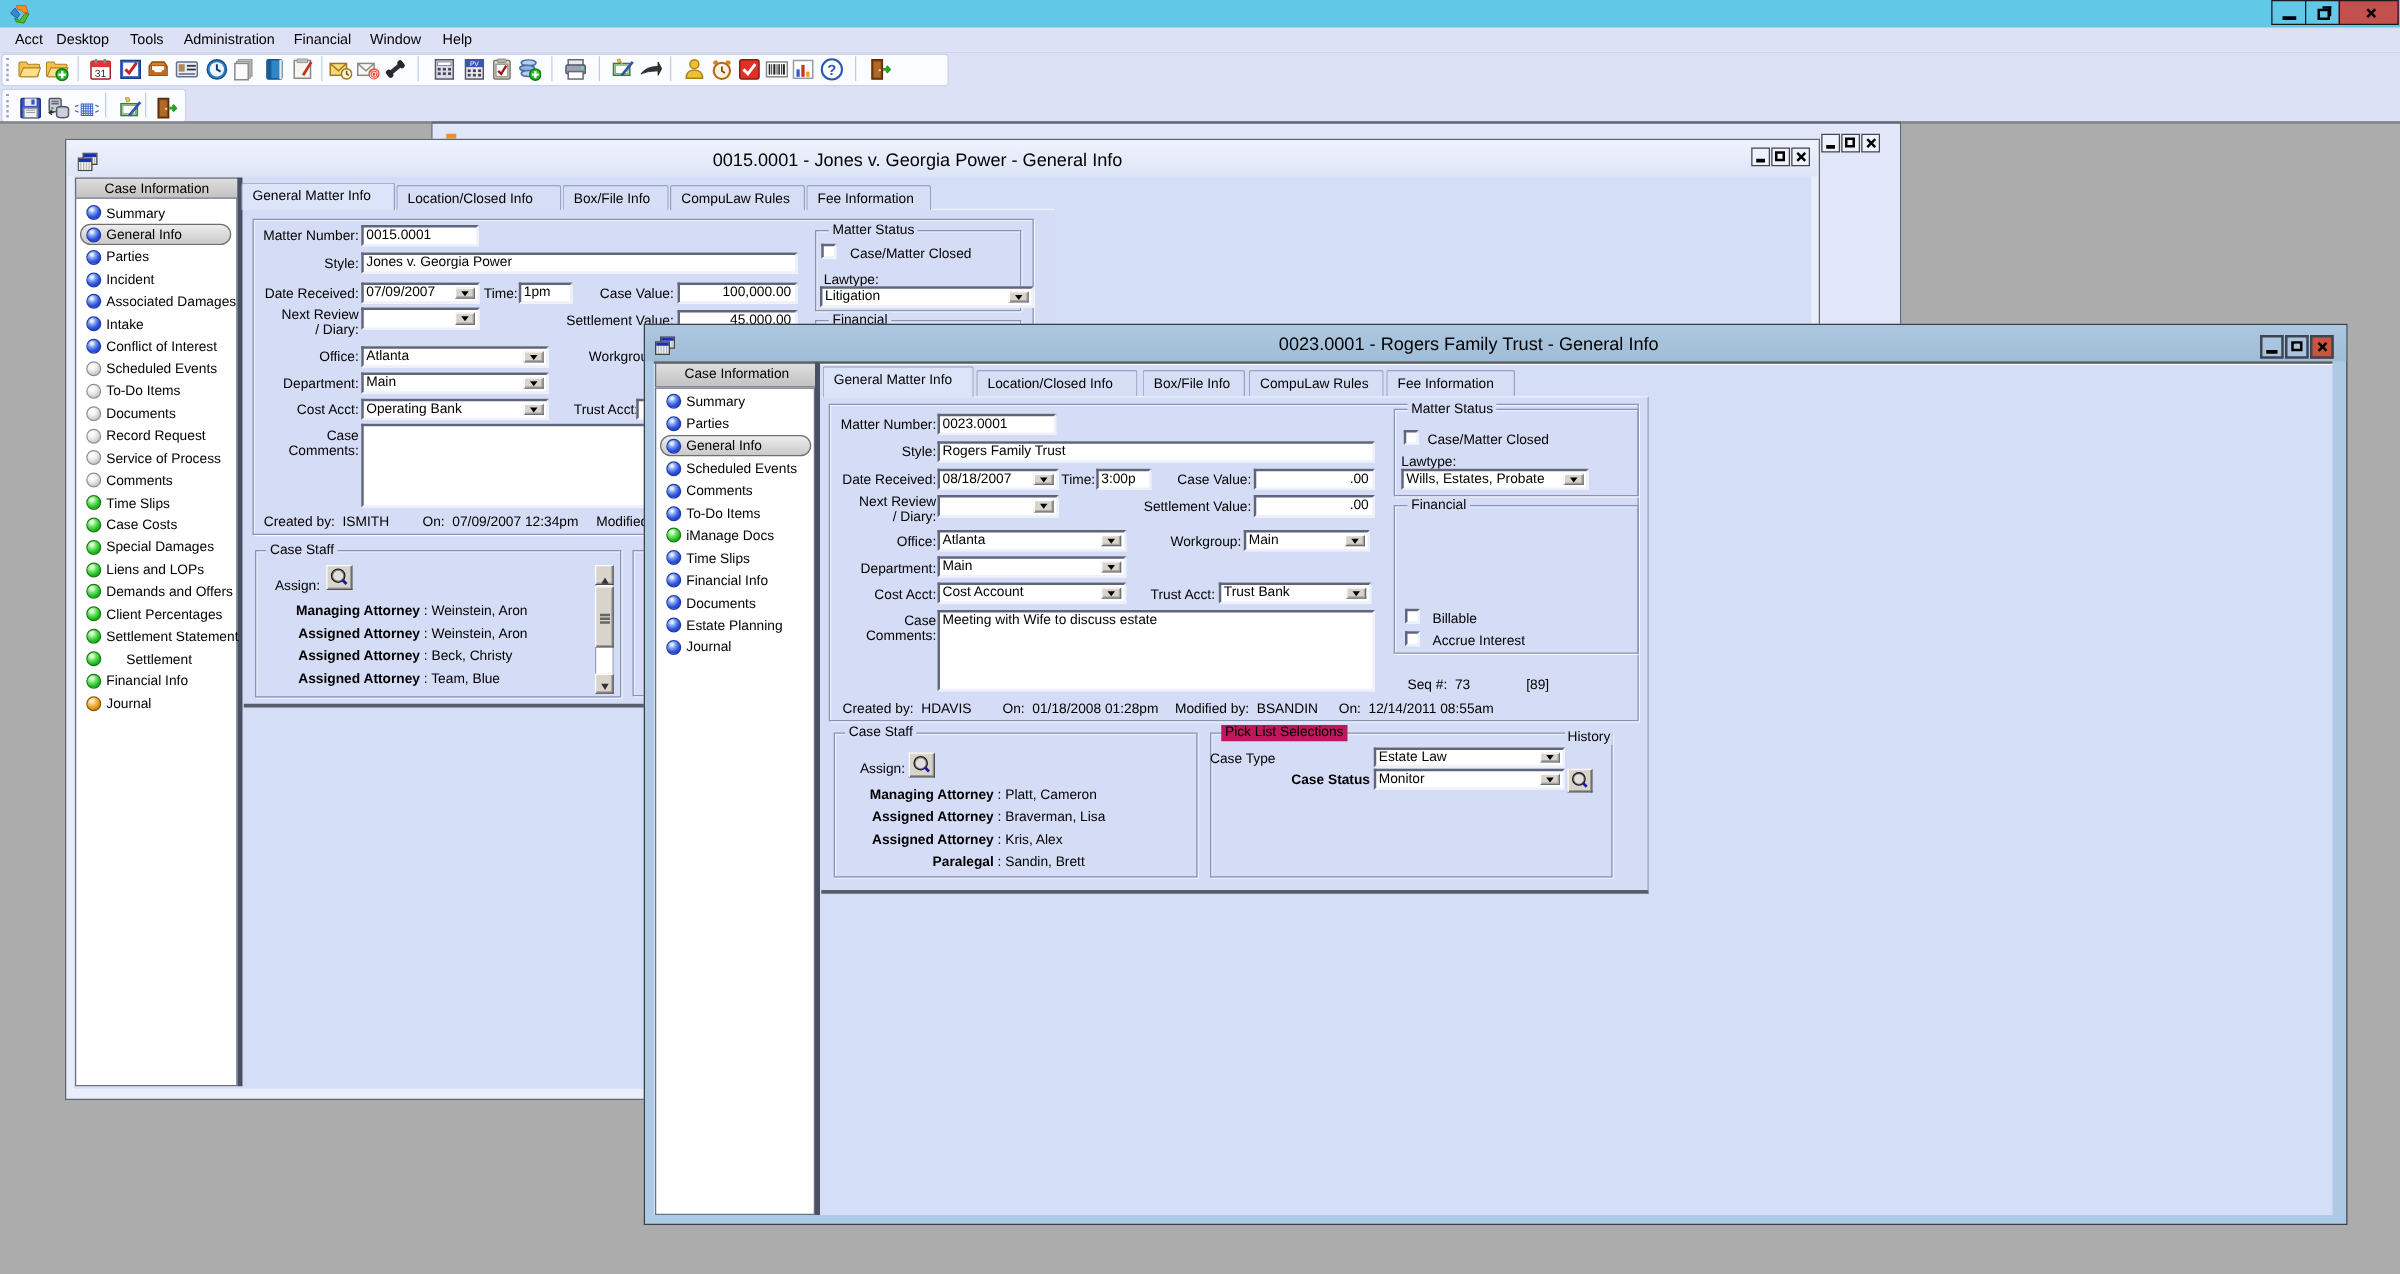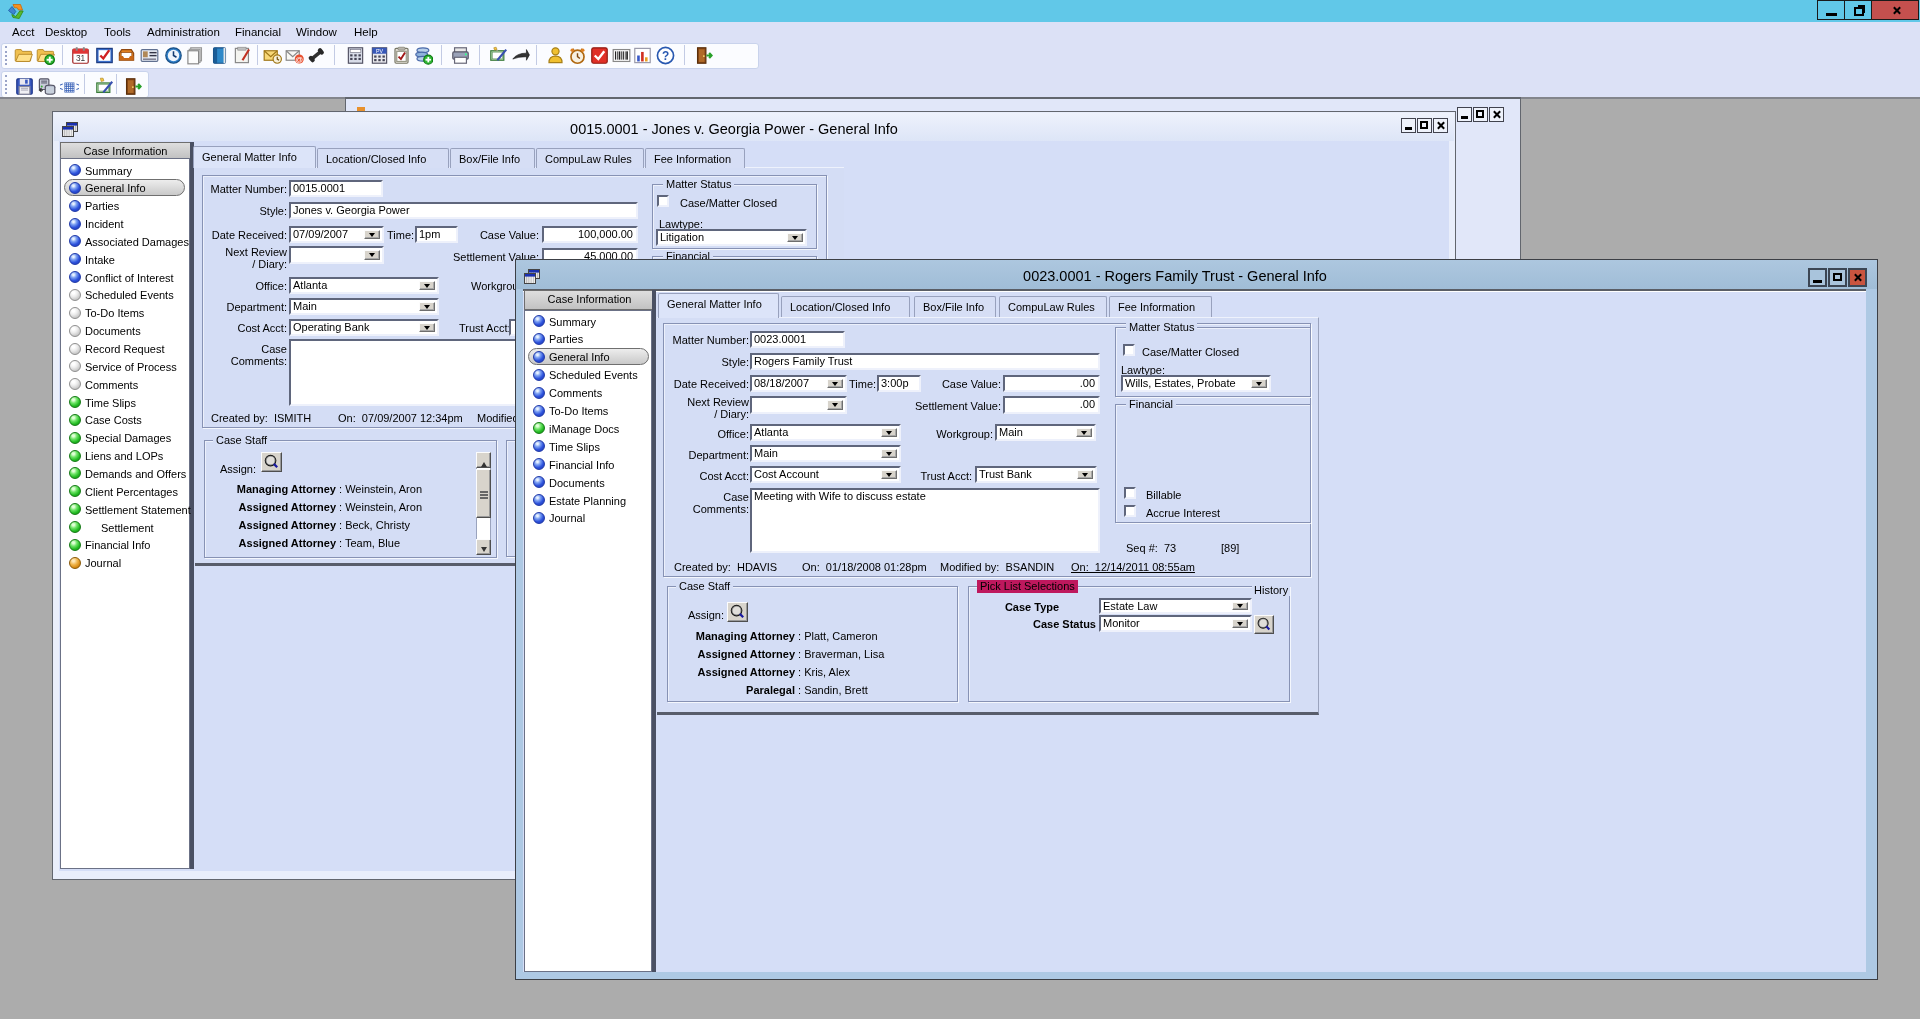--- a/index.html
+++ b/index.html
@@ -418,21 +418,21 @@
 <div class="a inp" style="left:289px;top:339px;width:349px;height:67px;"></div>
 <div class="a lbl" style="left:211px;top:412px;">Created by:&nbsp; ISMITH</div>
 <div class="a lbl" style="left:338px;top:412px;">On:&nbsp; 07/09/2007 12:34pm</div>
 <div class="a lbl" style="left:477px;top:412px;">Modified</div>
 <div class="a grp" style="left:652px;top:184px;width:165px;height:65px">
     <div class="a glab" style="left:10px;background:#d4ddf5">Matter Status</div>
   </div>
 <div class="a cb" style="left:657px;top:195px"></div>
 <div class="a lbl" style="left:680px;top:197px;">Case/Matter Closed</div>
 <div class="a lbl" style="left:659px;top:218px;">Lawtype:</div>
-<div class="a inp" style="left:656px;top:229px;width:151px;height:17px">Litigation<div class="a ddb">
+<div class="a inp" style="left:656px;top:229px;width:171px;height:17px">Litigation<div class="a ddb">
       <div class="a tri"></div>
     </div></div>
 <div class="a grp" style="left:652px;top:256px;width:165px;height:40px">
     <div class="a glab" style="left:10px;background:#d4ddf5">Financial</div>
   </div>
 <div class="a grp" style="left:204px;top:440px;width:293px;height:118px">
     <div class="a glab" style="left:8px;background:#d4ddf5">Case Staff</div>
   </div>
 <div class="a lbl" style="right:1664px;top:463px;">Assign:</div>
 <div class="a btn3d" style="left:261px;top:452px;width:21px;height:20px"><svg width="100%" height="100%" viewBox="0 0 20 19">
@@ -560,21 +560,21 @@
 <div class="a lbl" style="right:948px;top:470px;">Trust Acct:</div>
 <div class="a inp" style="left:975px;top:466px;width:122px;height:17px">Trust Bank<div class="a ddb">
       <div class="a tri"></div>
     </div></div>
 <div class="a lbl" style="right:1171px;top:491px;">Case</div>
 <div class="a lbl" style="right:1171px;top:503px;">Comments:</div>
 <div class="a inp" style="left:750px;top:488px;width:350px;height:65px;line-height:12px">Meeting with Wife to discuss estate</div>
 <div class="a lbl" style="left:674px;top:561px;">Created by:&nbsp; HDAVIS</div>
 <div class="a lbl" style="left:802px;top:561px;">On:&nbsp; 01/18/2008 01:28pm</div>
 <div class="a lbl" style="left:940px;top:561px;">Modified by:&nbsp; BSANDIN</div>
-<div class="a lbl" style="left:1071px;top:561px;text-decoration:underline;">On:&nbsp; 12/14/2011 08:55am</div>
+<div class="a lbl" style="left:1071px;top:561px;">On:&nbsp; 12/14/2011 08:55am</div>
 <div class="a grp" style="left:1115px;top:327px;width:196px;height:70px">
     <div class="a glab" style="left:10px;background:#d4ddf5">Matter Status</div>
   </div>
 <div class="a cb" style="left:1123px;top:344px"></div>
 <div class="a lbl" style="left:1142px;top:346px;">Case/Matter Closed</div>
 <div class="a lbl" style="left:1121px;top:364px;">Lawtype:</div>
 <div class="a inp" style="left:1121px;top:375px;width:150px;height:17px">Wills, Estates, Probate<div class="a ddb">
       <div class="a tri"></div>
     </div></div>
 <div class="a grp" style="left:1115px;top:404px;width:196px;height:119px">
@@ -596,21 +596,21 @@
       <line x1="12.5" y1="11.5" x2="16" y2="15" stroke="#1a1aa0" stroke-width="2.4"></line>
     </svg></div>
 <div class="a" style="left:669px;top:630px;width:290px"><span style="display:inline-block;width:126px;text-align:right;font-weight:bold">Managing Attorney</span> : Platt, Cameron</div>
 <div class="a" style="left:669px;top:648px;width:290px"><span style="display:inline-block;width:126px;text-align:right;font-weight:bold">Assigned Attorney</span> : Braverman, Lisa</div>
 <div class="a" style="left:669px;top:666px;width:290px"><span style="display:inline-block;width:126px;text-align:right;font-weight:bold">Assigned Attorney</span> : Kris, Alex</div>
 <div class="a" style="left:669px;top:684px;width:290px"><span style="display:inline-block;width:126px;text-align:right;font-weight:bold">Paralegal</span> : Sandin, Brett</div>
 <div class="a grp" style="left:968px;top:586px;width:322px;height:116px">
     <div class="a glab" style="left:8px;background:#be185d">Pick List Selections</div>
   </div>
 <div class="a lbl" style="left:1252px;top:584px;background:#d4ddf5;padding:0 2px">History</div>
-<div class="a" style="left:968px;top:601px;width:128px;text-align:center;font-weight:bold">Case Type</div>
+<div class="a" style="left:968px;top:601px;width:128px;text-align:left;font-weight:normal">Case Type</div>
 <div class="a inp" style="left:1099px;top:598px;width:153px;height:16px">Estate Law<div class="a ddb">
       <div class="a tri"></div>
     </div></div>
 <div class="a" style="left:968px;top:618px;width:128px;text-align:right;font-weight:bold">Case Status</div>
 <div class="a inp" style="left:1099px;top:615px;width:153px;height:17px">Monitor<div class="a ddb">
       <div class="a tri"></div>
     </div></div>
 <div class="a btn3d" style="left:1254px;top:615px;width:20px;height:19px"><svg width="100%" height="100%" viewBox="0 0 20 19">
       <circle cx="9" cy="8" r="5.2" fill="none" stroke="#111" stroke-width="1.9"></circle>
       <circle cx="9" cy="8" r="5.2" fill="#e8e8e8" opacity="0.5"></circle>

